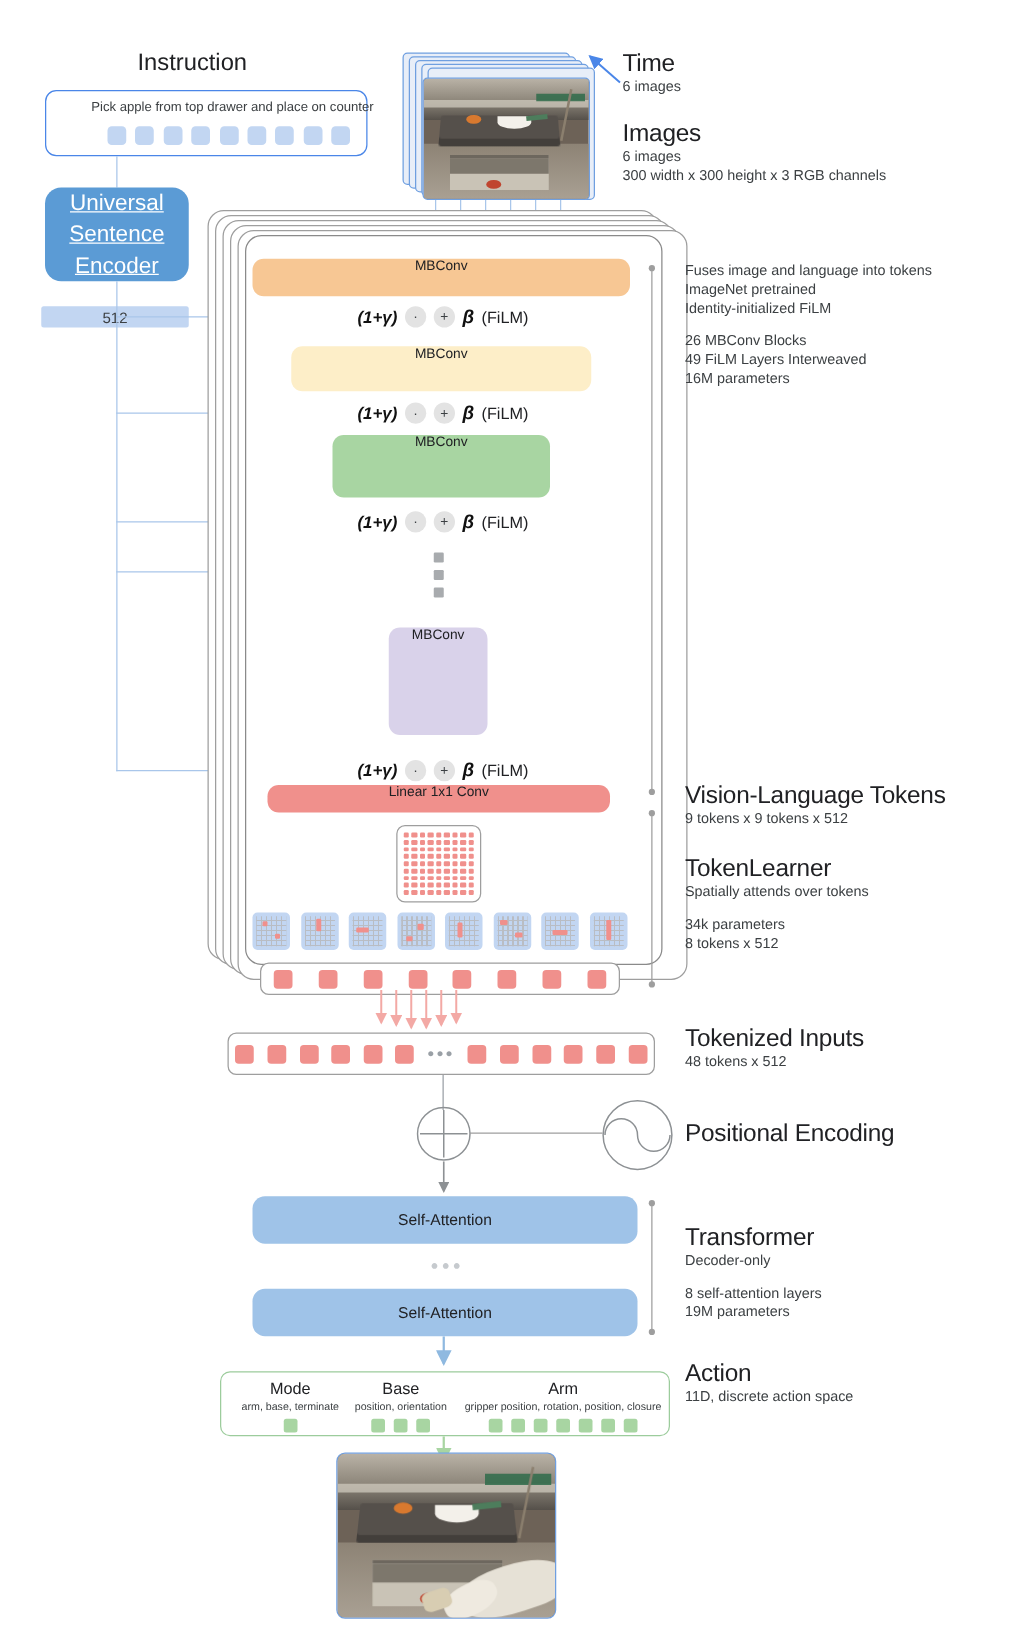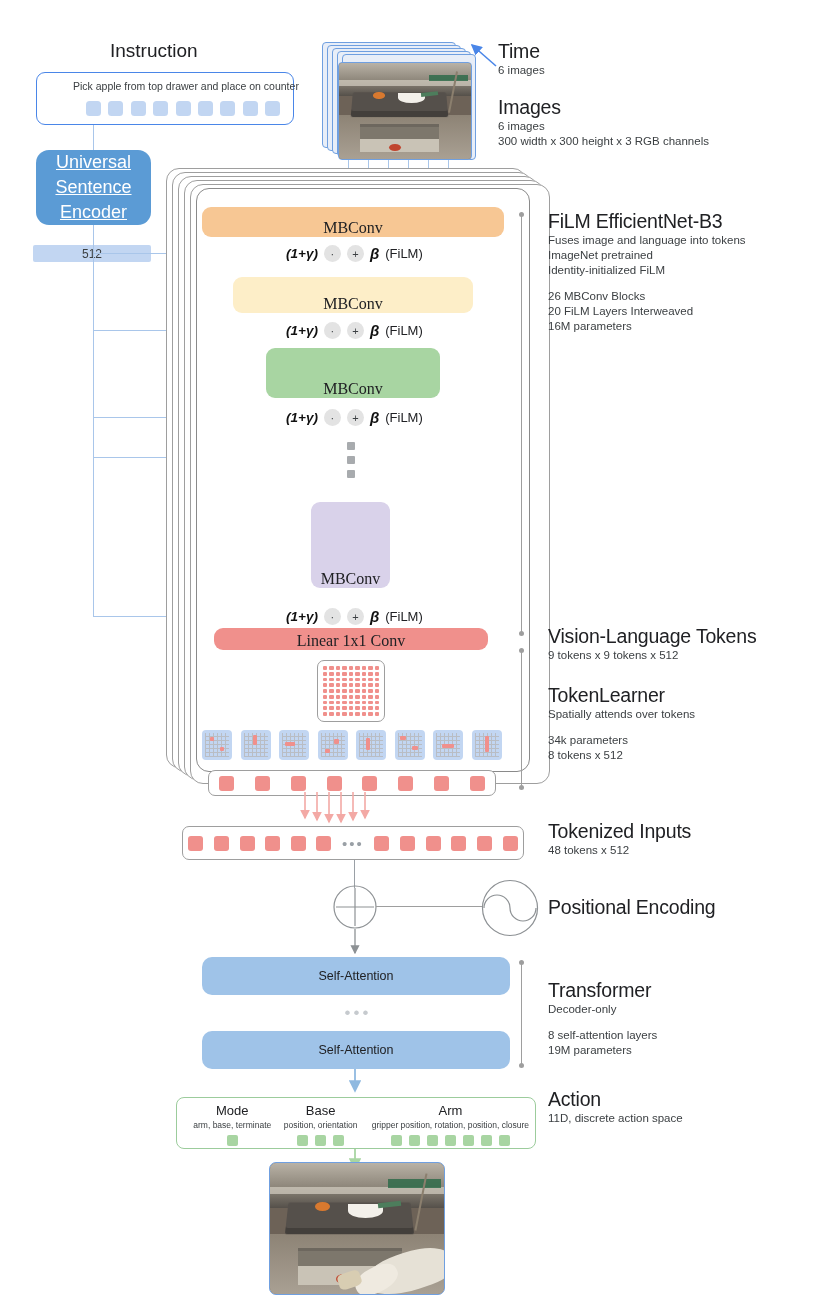--- a/index.html
+++ b/index.html
@@ -84,22 +84,22 @@
     background:#8b7f6e;transform:rotate(11deg);}
   .scene .arm1{position:absolute;right:-6%;bottom:2%;width:52%;height:30%;
     background:#e6e1d6;border-radius:42% 50% 30% 55%;transform:rotate(-19deg);}
   .scene .arm2{position:absolute;right:26%;bottom:2%;width:26%;height:19%;
     background:#efeae0;border-radius:45%;transform:rotate(-27deg);}
   .scene .grip{position:absolute;right:48%;bottom:5%;width:13%;height:12%;
     background:#d8cdb2;border-radius:28%;transform:rotate(-18deg);}
 
   
   .mb{
-    border-radius:9px;display:flex;align-items:flex-end;justify-content:center;
-    font-size:16px;color:#202124;box-sizing:border-box;font-family:Liberation Serif, serif;
+    border-radius:9px;display:flex;align-items:flex-start;justify-content:center;
+    font-size:11px;color:#202124;box-sizing:border-box;
   }
 
   
   .film{display:flex;align-items:center;gap:6px;font-size:14px;color:#111;white-space:nowrap;}
   .film .gam{font-style:italic;font-weight:600;font-size:13.5px;}
   .film .circ{
     width:17px;height:17px;border-radius:50%;background:#e3e3e3;
     display:flex;align-items:center;justify-content:center;
     font-size:11px;color:#3c4043;font-style:normal;font-weight:400;
   }
@@ -449,27 +449,26 @@
   <div class="tok"></div>
   <div class="tok"></div>
   <div class="tok"></div>
   <div class="tok"></div>
   <div class="tok"></div>
   <div class="tok"></div>
   <div class="tok"></div>
 </div>
 
 <div class="abs" style="left:548px;top:210px;">
-  <div class="ann-title">FiLM EfficientNet-B3</div>
   <div class="ann-line">Fuses image and language into tokens</div>
   <div class="ann-line">ImageNet pretrained</div>
   <div class="ann-line">Identity-initialized FiLM</div>
   <div class="ann-gap"></div>
   <div class="ann-line">26 MBConv Blocks</div>
-  <div class="ann-line">20 FiLM Layers Interweaved</div>
+  <div class="ann-line">49 FiLM Layers Interweaved</div>
   <div class="ann-line">16M parameters</div>
 </div>
 
 <div class="brace" style="left:521px;top:214px;height:420px;">
   <div class="bdot" style="top:-2px;"></div>
     <div class="bdot" style="bottom:-2px;"></div>
 </div>
 
 <div class="abs" style="left:548px;top:625px;">
   <div class="ann-title">Vision-Language Tokens</div>

